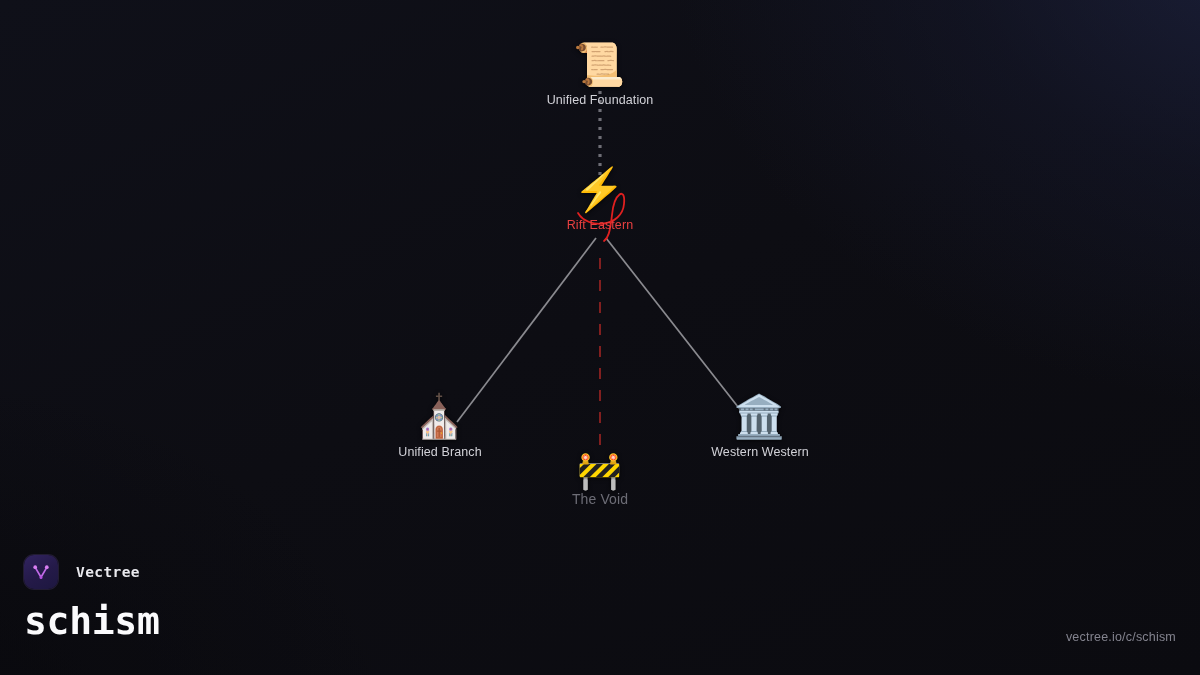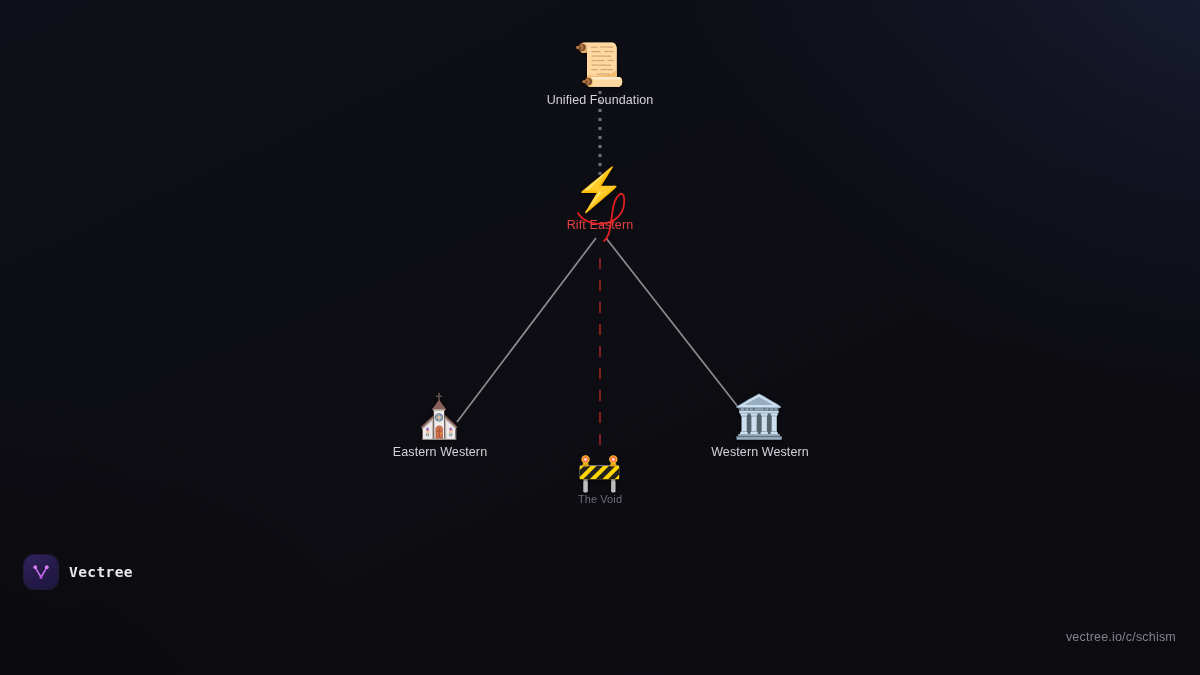--- a/index.html
+++ b/index.html
@@ -37,27 +37,27 @@
   }
   .node-label {
     margin-top:5px;
     font-size:12.5px;
     color:#d2d2d8;
     white-space:nowrap;
     letter-spacing:0.1px;
   }
   .node.is-accent .node-label { color:#e84040; }
   .node.is-muted  .node-emoji { font-size:36px; line-height:40px; }
-  .node.is-muted  .node-label { color:#6d6d76; font-size:11px; margin-top:0; }
+  .node.is-muted  .node-label { color:#6d6d76; font-size:14px; margin-top:0; }
 
   
   #footer { position:absolute; left:0; bottom:0; width:1200px; height:120px; }
   #brand-row {
     position:absolute; left:24px; top:0;
-    display:flex; align-items:center; gap:11px;
+    display:flex; align-items:center; gap:18px;
   }
   #brand-logo {
     width:34px; height:34px; border-radius:10px;
     background:linear-gradient(150deg,#312360 0%,#241a48 55%,#1d1740 100%);
     display:flex; align-items:center; justify-content:center;
     box-shadow:0 0 0 1px rgba(150,110,220,0.17);
   }
   #brand-name {
     font-family:"DejaVu Sans Mono", monospace;
     font-size:14.5px; font-weight:bold; color:#e9e9ee;
@@ -101,21 +101,21 @@
     <div class="node-label">Unified Foundation</div>
   </div>
 
   <div class="node is-accent" style="left:600px; top:199px;">
     <div class="node-emoji">⚡</div>
     <div class="node-label">Rift Eastern</div>
   </div>
 
   <div class="node" style="left:440px; top:426px;">
     <div class="node-emoji">⛪</div>
-    <div class="node-label">Eastern Western</div>
+    <div class="node-label">Unified Branch</div>
   </div>
 
   <div class="node" style="left:760px; top:426px;">
     <div class="node-emoji">🏛️</div>
     <div class="node-label">Western Western</div>
   </div>
 
   <div class="node is-muted" style="left:600px; top:479px;">
     <div class="node-emoji">🚧</div>
     <div class="node-label">The Void</div>
@@ -130,16 +130,17 @@
       <svg width="22" height="22" viewBox="0 0 22 22" xmlns="http://www.w3.org/2000/svg">
         <path d="M5.2 6.4 L11 16.2 L16.8 6.4" fill="none" stroke="#c06ae8" stroke-width="1.7" stroke-linecap="round" stroke-linejoin="round"></path>
         <circle cx="5.2" cy="6.2" r="1.85" fill="#d97ff2"></circle>
         <circle cx="16.8" cy="6.2" r="1.85" fill="#d97ff2"></circle>
         <circle cx="11" cy="16.4" r="1.5" fill="#b44fe0"></circle>
       </svg>
     </div>
     <div id="brand-name">Vectree</div>
   </div>
 
+  <div id="page-title">schism</div>
 
   <div id="footer-url">vectree.io/c/schism</div>
 
 </div>
 
 </body></html>

